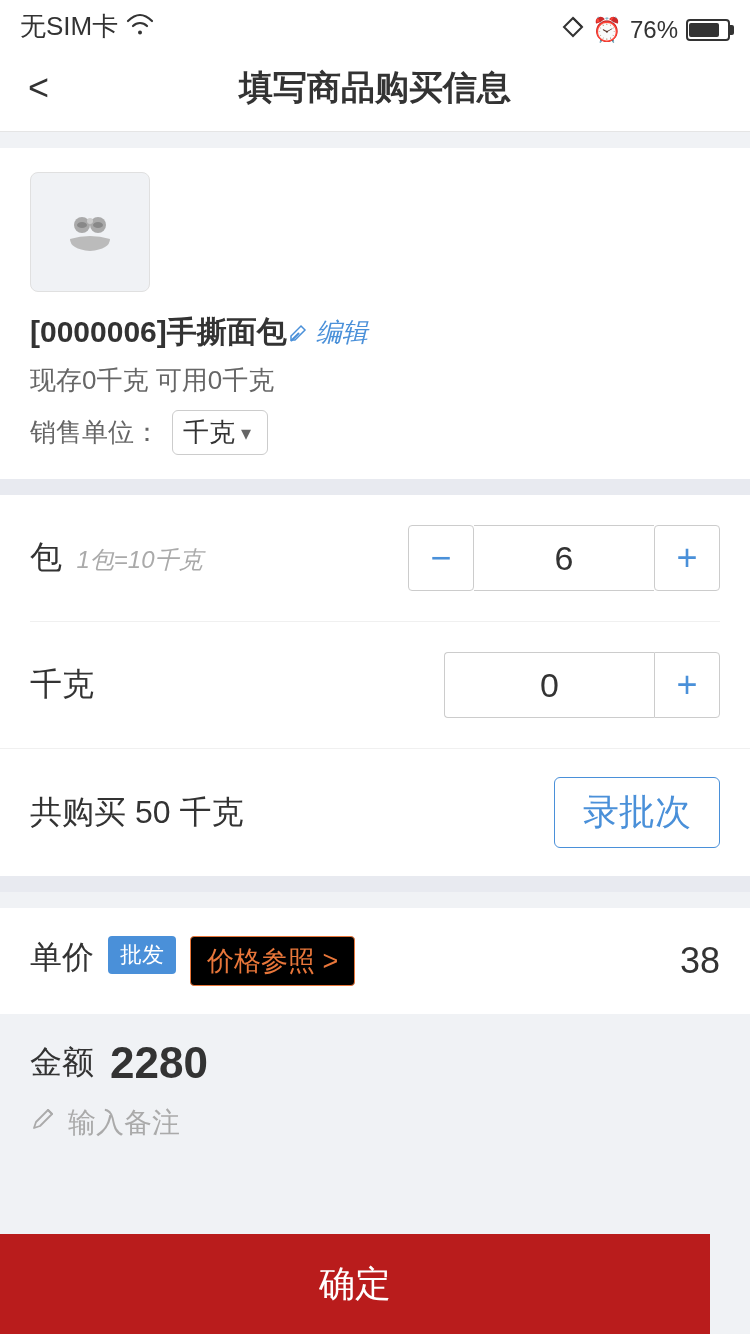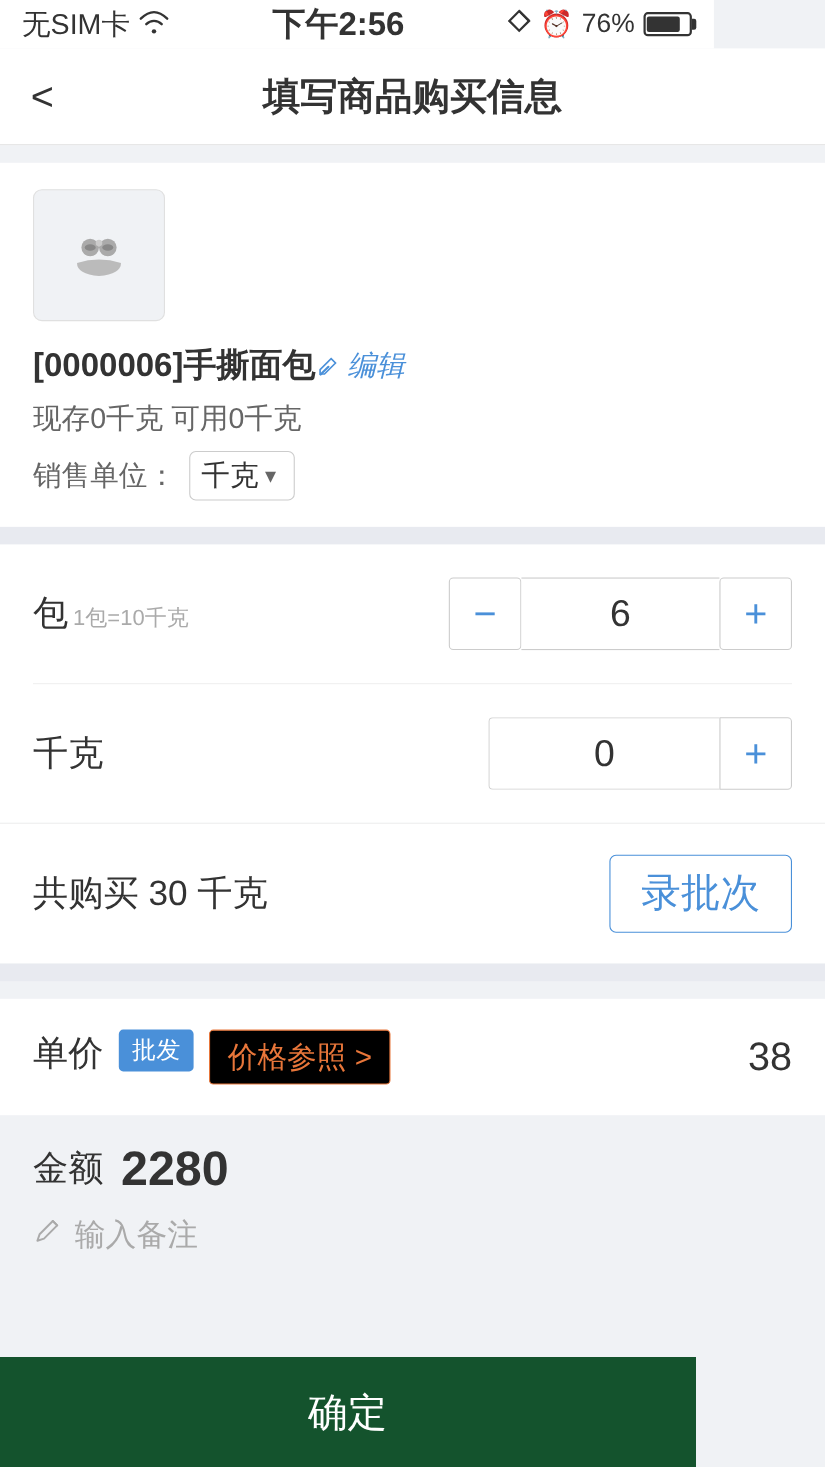--- a/index.html
+++ b/index.html
@@ -8,25 +8,25 @@
       width: 750px;
       min-height: 1334px;
       font-family: -apple-system, "PingFang SC", "Helvetica Neue", Arial, sans-serif;
       background: #f0f2f5;
       position: relative;
       overflow-x: hidden;
     }
 
     
     .status-bar {
-      width: 649px;
+      width: 750px;
       height: 44px;
       background: #fff;
       display: flex;
-      align-items: center;
+      align-items: flex-end;
       justify-content: space-between;
       padding: 0 20px;
       font-size: 28px;
     }
     .status-left {
       display: flex;
       align-items: center;
       gap: 8px;
       font-size: 26px;
       color: #333;
@@ -185,22 +185,24 @@
       align-items: center;
       justify-content: space-between;
       padding: 30px 0;
       border-bottom: 1px solid #f0f0f0;
     }
     .qty-label {
       font-size: 32px;
       color: #333;
     }
     .qty-hint {
-      font-size: 20px;
+      font-size: 24px;
       color: #aaa;
+      margin-left: 10px;
+      font-style: italic;
     }
     .qty-control {
       display: flex;
       align-items: center;
       gap: 0;
     }
     .qty-btn {
       width: 66px;
       height: 66px;
       border: 1px solid #ccc;
@@ -345,23 +347,23 @@
       background: #f0f2f5;
       flex: 1;
       min-height: 300px;
     }
 
     
     .confirm-btn {
       position: fixed;
       bottom: 0;
       left: 0;
-      width: 632px;
+      width: 710px;
       height: 100px;
-      background: #14532d;
+      background: #b91c1c;
       display: flex;
       align-items: center;
       justify-content: center;
       font-size: 36px;
       color: #fff;
       font-weight: 500;
       cursor: pointer;
       border: none;
       outline: none;
     }
@@ -377,21 +379,20 @@
   <div class="status-left">
     <span>无SIM卡</span>
     <span>
       <svg width="28" height="22" viewBox="0 0 28 22" fill="none">
         <path d="M14 17.5a2 2 0 1 1 0 4 2 2 0 0 1 0-4z" fill="#333"></path>
         <path d="M7 13c1.9-1.9 4.4-3 7-3s5.1 1.1 7 3" stroke="#333" stroke-width="2.2" fill="none" stroke-linecap="round"></path>
         <path d="M2 8C5.8 4.3 10.6 2 14 2s8.2 2.3 12 6" stroke="#333" stroke-width="2.2" fill="none" stroke-linecap="round"></path>
       </svg>
     </span>
   </div>
-  <div class="status-center">下午2:56</div>
   <div class="status-right">
     <span>
       <svg width="22" height="22" viewBox="0 0 22 22" fill="none">
         <path d="M11 2L20 11L11 20L2 11L11 2Z" stroke="#333" stroke-width="2" fill="none"></path>
         <path d="M11 2L20 11" stroke="#333" stroke-width="2"></path>
       </svg>
     </span>
     <span>⏰</span>
     <span>76%</span>
     <span class="battery-icon">
@@ -462,21 +463,21 @@
         <input class="qty-input-no-minus" type="text" value="0" style="">
         <button class="qty-btn" style="border-left:1px solid #ccc; border-radius:0 4px 4px 0;">+</button>
       </div>
     </div>
   </div>
 
   <div class="section-divider" style="height:1px; background:#f0f0f0;"></div>
 
   <div class="total-section">
     <span class="total-text">
-      <span>共购买</span>&nbsp;<span>30</span>&nbsp;<span>千克</span>
+      <span>共购买</span>&nbsp;<span>50</span>&nbsp;<span>千克</span>
     </span>
     <button class="batch-btn">录批次</button>
   </div>
 
   <div class="section-divider"></div>
 
   <div class="price-section">
     <div class="price-left">
       <span class="price-label">单价</span>
       <span class="price-tag">批发</span>

